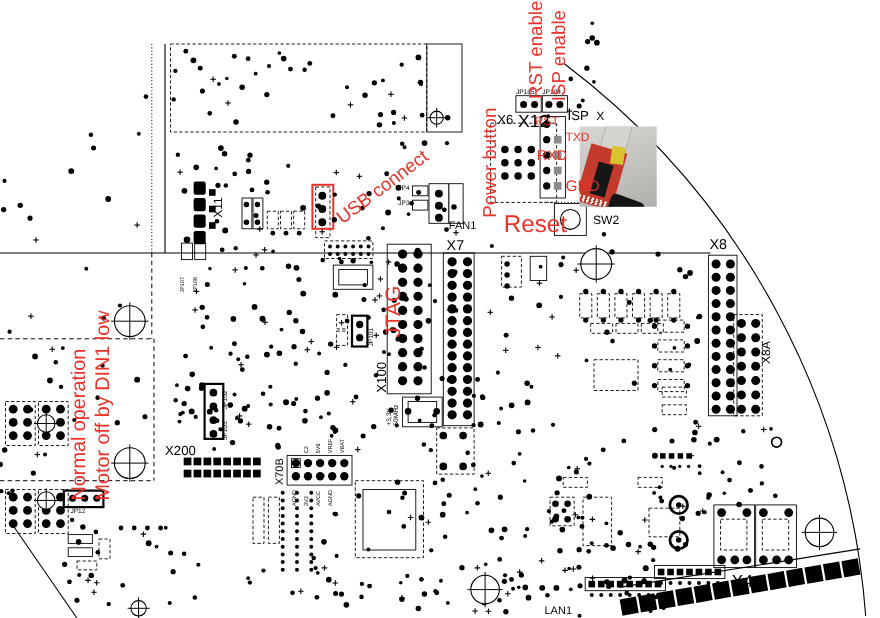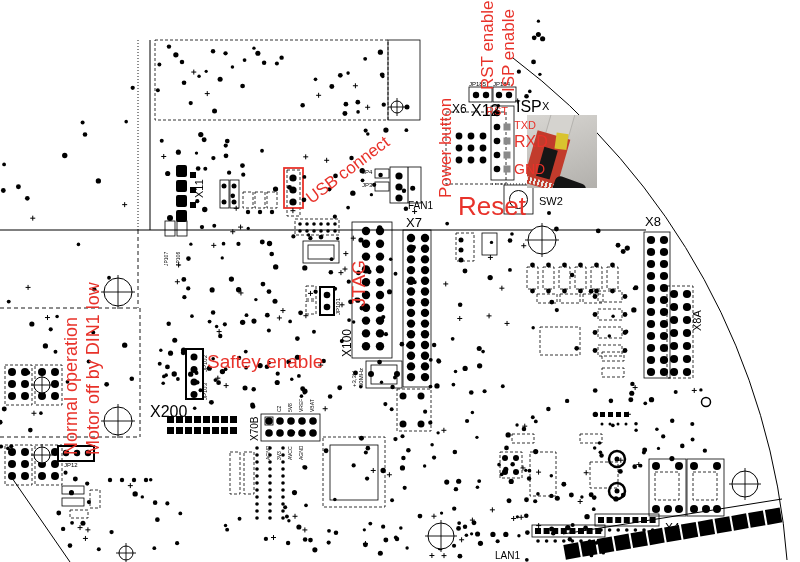--- a/index.html
+++ b/index.html
@@ -1119,44 +1119,43 @@
       <div style="left:20px;top:-4px;width:12px;height:16px;background:#d9c32f;transform:rotate(-8deg)"></div>
       <div style="left:2px;top:47px;width:30px;height:6px;background:repeating-linear-gradient(90deg,#e8e6e2 0 2px,#c23b2c 2px 4px)"></div>
     </div>
     <div style="left:22px;top:64px;width:32px;height:42px;background:#141414;border-radius:5px;transform:rotate(20deg)"></div>
   </div>
 
   <div class="ann v" style="left:479px;top:90px;font-size:17px">RST enable</div>
   <div class="ann v" style="left:500px;top:92px;font-size:17px">ISP enable</div>
   <div class="ann v" style="left:437px;top:198px;font-size:17px">Power button</div>
   <div class="ann" style="left:303px;top:193px;font-size:17px;transform-origin:0 0;transform:rotate(-37deg)">USB connect</div>
-  <div class="ann" style="left:458px;top:193px;font-size:26px">Reset</div>
+  <div class="ann" style="left:458px;top:193px;font-size:22px">Reset</div>
   <div class="ann v" style="left:349px;top:307px;font-size:19px">JTAG</div>
-  <div class="ann" style="left:207px;top:352px;font-size:19px">Saftey enable</div>
   <div class="ann v" style="left:62px;top:455px;font-size:18px">Normal operation</div>
   <div class="ann v" style="left:84px;top:455px;font-size:18px">Motor off by DIN1 low</div>
 
   <div class="ann" style="left:486px;top:106px;font-size:11px;z-index:4">RST</div>
   <div class="ann" style="left:514px;top:120px;font-size:11px;z-index:4">TXD</div>
-  <div class="ann" style="left:514px;top:134px;font-size:16px;z-index:4">RXD</div>
+  <div class="ann" style="left:488px;top:134px;font-size:13px;z-index:4">RXD</div>
   <div class="ann" style="left:514px;top:162px;font-size:14px;z-index:4">GND</div>
 
   <div class="lab" style="left:452px;top:103px;font-size:12px">X6</div>
   <div class="lab" style="left:471px;top:103px;font-size:16px">X12</div>
-  <div class="lab" style="left:516px;top:99px;font-size:16px">ISP</div>
+  <div class="lab" style="left:516px;top:99px;font-size:12px">ISP</div>
   <div class="lab" style="left:542px;top:101px;font-size:11px">X</div>
   <div class="lab" style="left:539px;top:196px;font-size:11px">SW2</div>
   <div class="lab" style="left:406px;top:216px;font-size:13px">X7</div>
   <div class="lab" style="left:645px;top:215px;font-size:13px">X8</div>
   <div class="lab v" style="left:692px;top:331px;font-size:11px">X8A</div>
   <div class="lab v" style="left:194px;top:198px;font-size:11px">X11</div>
   <div class="lab v" style="left:341px;top:357px;font-size:12px">X100</div>
-  <div class="lab" style="left:150px;top:404px;font-size:16px">X200</div>
+  <div class="lab" style="left:150px;top:404px;font-size:12px">X200</div>
   <div class="lab v" style="left:250px;top:441px;font-size:10px">X70B</div>
-  <div class="lab" style="left:665px;top:522px;font-size:12px">X4</div>
+  <div class="lab" style="left:665px;top:522px;font-size:16px">X4</div>
   <div class="lab" style="left:408px;top:201px;font-size:10px">FAN1</div>
   <div class="lab" style="left:495px;top:551px;font-size:10px">LAN1</div>
   <div class="lab" style="left:64px;top:462px;font-size:6px">JP12</div>
   <div class="lab" style="left:469px;top:81px;font-size:6px">JP185</div>
   <div class="lab" style="left:493px;top:81px;font-size:6px">JP184</div>
   <div class="lab v" style="left:202px;top:400px;font-size:6px">JP103</div>
   <div class="lab v" style="left:202px;top:372px;font-size:6px">JP102</div>
   <div class="lab v" style="left:335px;top:315px;font-size:6px">JP101</div>
   <div class="lab" style="left:362px;top:169px;font-size:6px">JP4</div>
   <div class="lab" style="left:362px;top:182px;font-size:6px">JP3</div>

